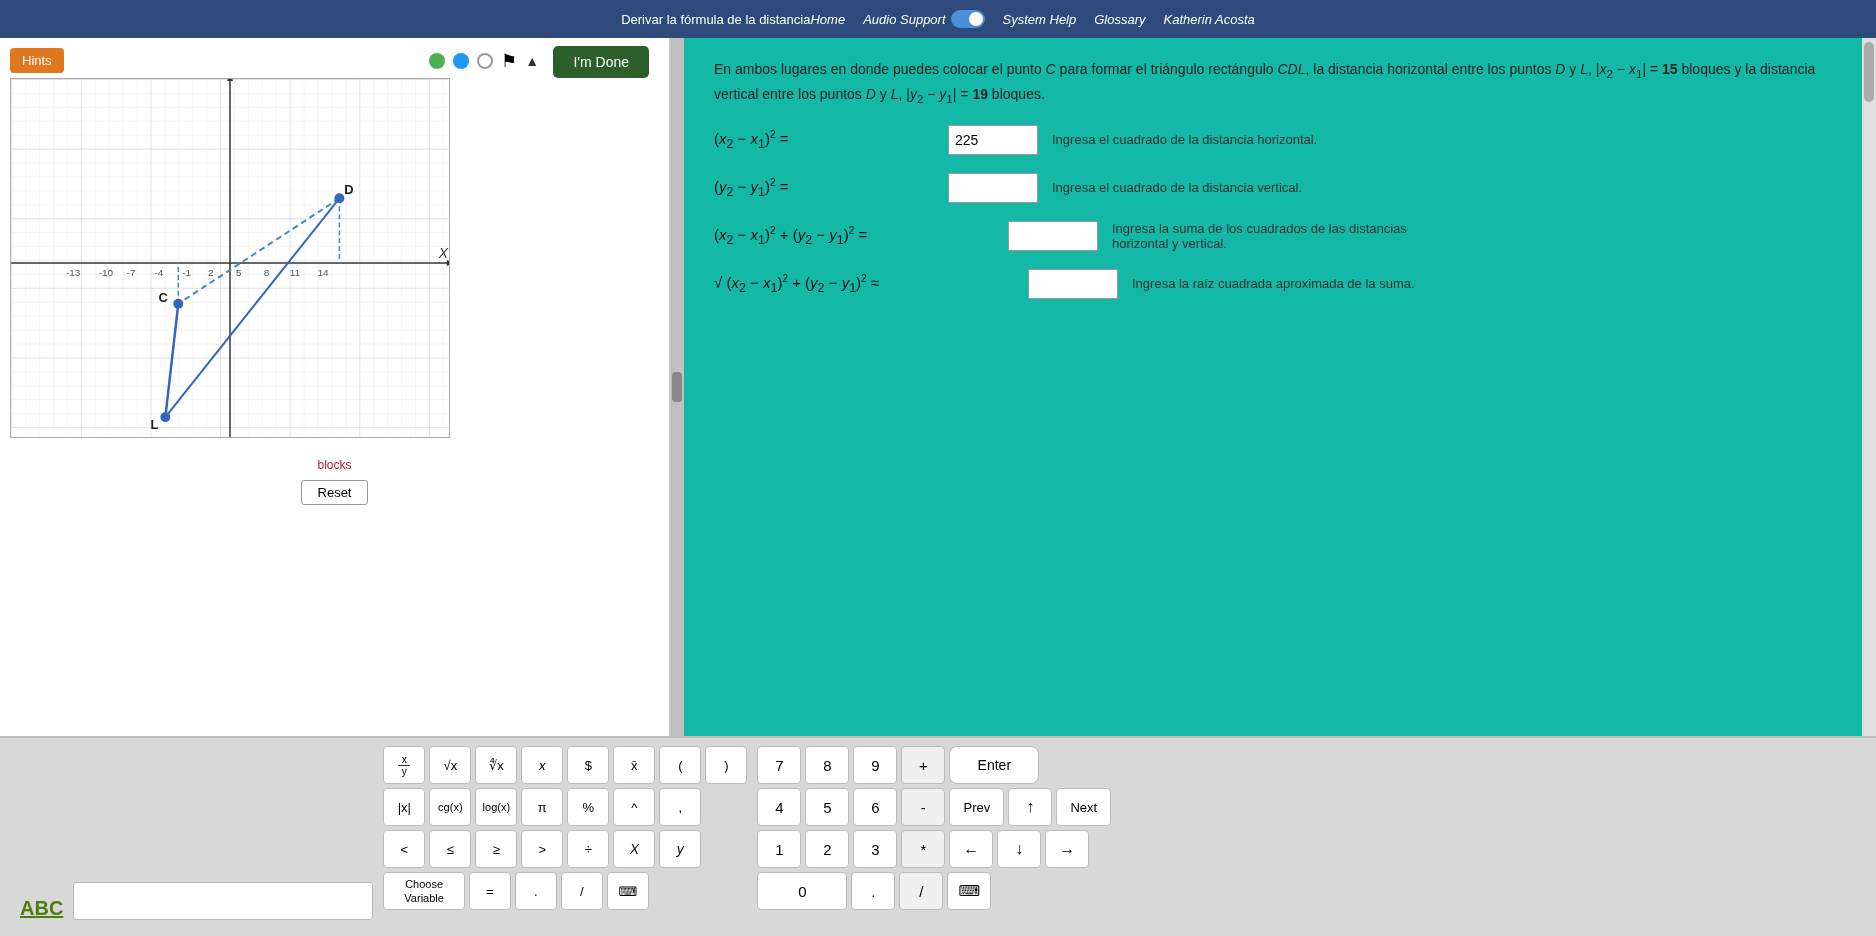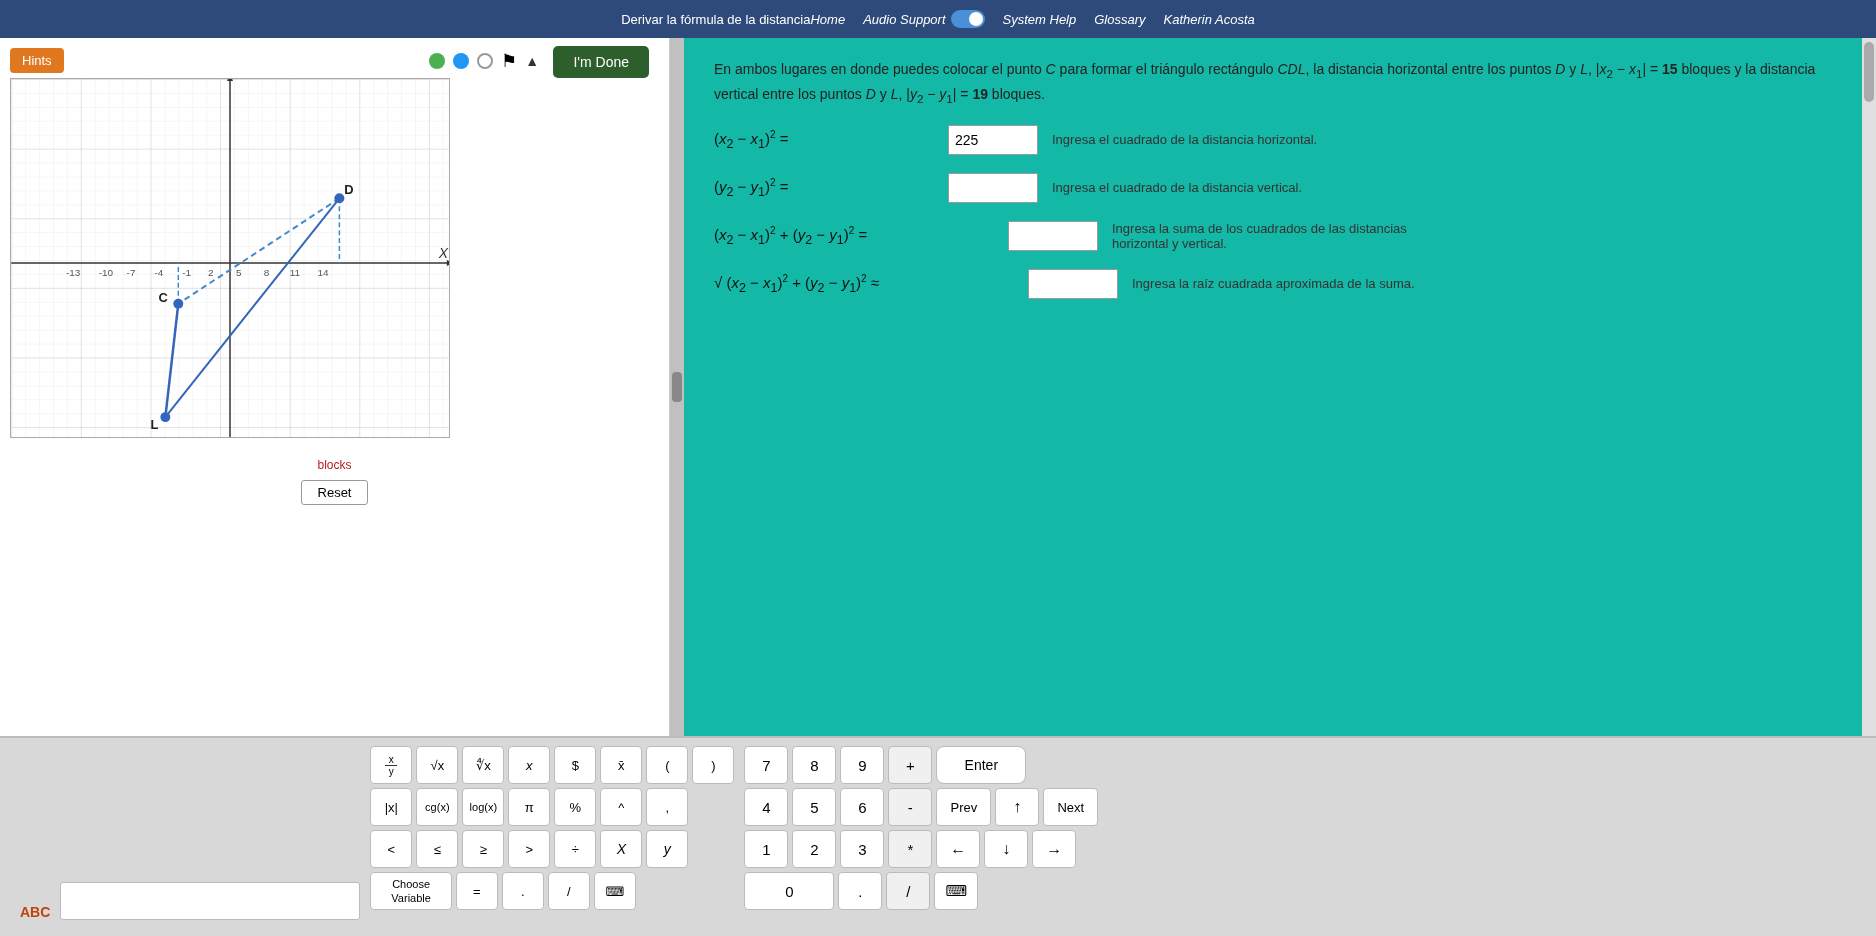--- a/index.html
+++ b/index.html
@@ -172,23 +172,24 @@
     }
     .keyboard-left {
       display: flex;
       flex-direction: column;
       justify-content: flex-end;
       padding-bottom: 8px;
       padding-left: 10px;
       min-width: 220px;
     }
     .abc-label {
-      font-size: 14px;
+      font-size: 20px;
       font-weight: bold;
-      color: #c2410c;
+      color: #4d7c0f;
+      text-decoration: underline;
     }
     .keyboard-middle {
       display: flex;
       flex-direction: column;
       gap: 4px;
     }
     .kb-row {
       display: flex;
       gap: 4px;
     }

